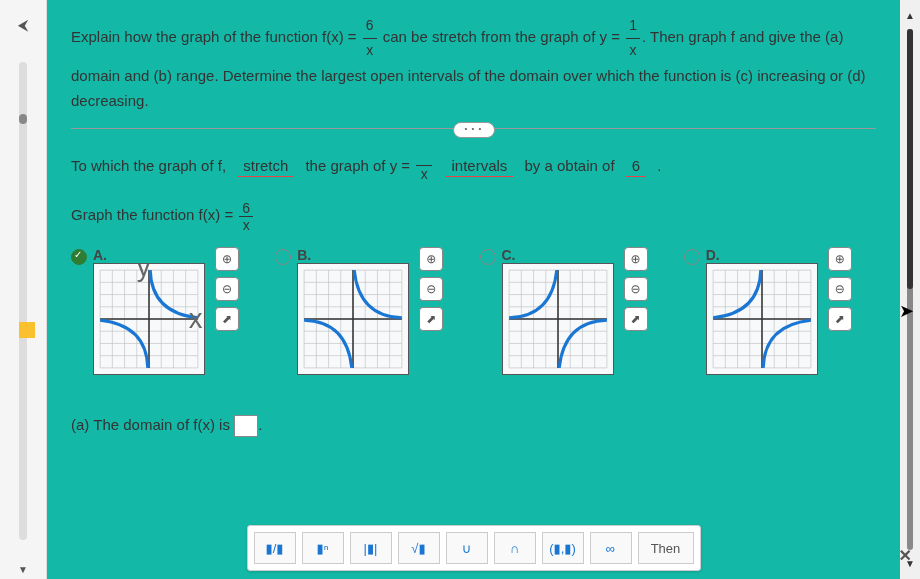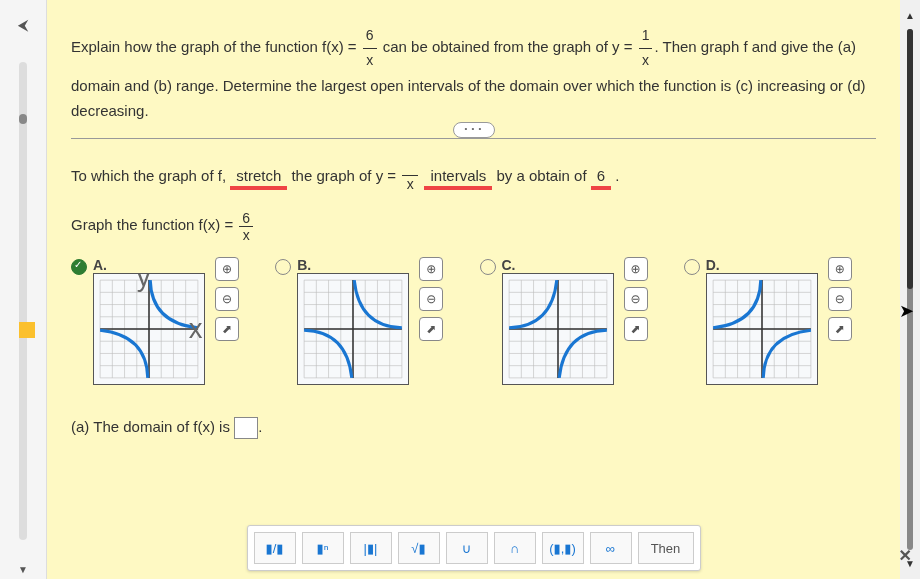--- a/index.html
+++ b/index.html
@@ -2,44 +2,44 @@
 <html><head>
 <meta charset="utf-8">
 <style>
 body{margin:0;font-family:Arial,sans-serif;font-size:15px;color:#333;background:#e8e8e8;width:920px;height:579px;overflow:hidden;position:relative}
 .container{display:flex;height:100%}
 .nav{width:46px;background:#f5f5f5;display:flex;flex-direction:column;align-items:center;padding-top:8px;border-right:1px solid #ddd}
 .nav-btn{padding:8px;cursor:pointer;color:#555}
 .scroll-track{position:relative;flex:1;width:8px;background:#ddd;border-radius:4px;margin:20px auto}
 .scroll-thumb-top{position:absolute;top:52px;width:8px;height:10px;background:#888;border-radius:4px;left:0}
 .tick{margin:0 auto;width:16px;height:16px;background:#fbc02d;margin-top:260px}
-.main{flex:1;background:#fef9c3;padding:24px 24px 10px 24px;position:relative;overflow:hidden}
+.main{flex:1;background:#14b8a6;padding:14px 24px 10px 24px;position:relative;overflow:hidden}
 .right-scroll{width:20px;background:#f0f0f0;display:flex;flex-direction:column;align-items:center;padding:10px 0;position:relative}
 .right-scroll .arrow{font-size:10px;color:#333;cursor:pointer}
 .right-scroll .bar{flex:1;width:6px;background:#888;margin:8px 0;border-radius:3px;position:relative}
 .right-scroll .bar-top{position:absolute;top:0;width:6px;height:260px;background:#333;border-radius:3px}
 .question{line-height:1.7}
 .frac{display:inline-block;text-align:center;vertical-align:middle;font-size:14px;margin:0 2px}
 .frac .n{display:block;border-bottom:1px solid #333;padding:0 3px}
 .frac .d{display:block;padding:0 3px}
 hr{border:none;border-top:1px solid #999;margin:14px 0}
 .more-pill{position:absolute;left:50%;top:122px;transform:translateX(-50%);background:#fff;border:1px solid #999;border-radius:10px;width:40px;height:14px;text-align:center;font-size:8px;color:#666;line-height:12px;letter-spacing:1px;cursor:pointer}
 .answer-line{margin:24px 0 18px 0}
-.under{border-bottom:4px solid #ef4444;padding:0 6px 2px 6px;margin:0 0}
+.under{border-bottom:1px solid #ef4444;padding:0 6px 2px 6px;margin:0 7px}
 .choices{display:flex;gap:12px;margin-top:14px}
 .choice{flex:1;display:flex;align-items:flex-start;gap:6px}
 .radio{width:14px;height:14px;border:1px solid #888;border-radius:50%;margin-top:2px;flex-shrink:0}
 .radio.sel{background:#2e7d32;border-color:#2e7d32;position:relative}
 .radio.sel::after{content:"✓";color:#fff;font-size:10px;position:absolute;top:-1px;left:2px}
 .graph-box{position:relative}
 .graph{width:110px;height:110px;border:1px solid #555;background:#f7f9fb}
 .graph svg{display:block}
 .icons{display:flex;flex-direction:column;gap:6px;margin-left:4px}
 .ibtn{width:22px;height:22px;border:1px solid #888;border-radius:4px;display:flex;align-items:center;justify-content:center;font-size:12px;color:#555;cursor:pointer;background:#fff}
-.domain-line{margin-top:32px;font-size:15px}
+.domain-line{margin-top:40px;font-size:15px}
 .input-box{display:inline-block;width:22px;height:20px;border:1px solid #888;vertical-align:middle;background:#fff}
 .toolbar{position:absolute;bottom:8px;left:50%;transform:translateX(-50%);display:flex;gap:6px;background:#fff;padding:6px;border:1px solid #ccc;border-radius:3px;box-shadow:0 1px 3px rgba(0,0,0,.15)}
 .tbtn{width:40px;height:30px;border:1px solid #ccc;background:#f9f9f9;display:flex;align-items:center;justify-content:center;font-size:13px;color:#1976d2;cursor:pointer}
 .close-x{position:absolute;bottom:14px;right:8px;font-size:16px;font-weight:bold;color:#555;cursor:pointer}
 .label{font-weight:bold;font-size:14px;color:#444}
 .glabel{font-size:9px;fill:#666}
 .cursor{position:absolute;right:6px;top:300px;font-size:18px;color:#000;pointer-events:none}
 </style>
 </head>
 <body>
@@ -51,21 +51,21 @@
       <div class="scroll-thumb-top"></div>
       <div class="tick"></div>
     </div>
     <div style="font-size:10px;color:#555;padding:4px">▼</div>
   </div>
 
   <div class="main">
     <div class="question">
       <span>Explain how the graph of the function f(x) =</span>
       <span class="frac"><span class="n">6</span><span class="d">x</span></span>
-      <span>can be obtained from the graph of y =</span>
+      <span>can be stretch from the graph of y =</span>
       <span class="frac"><span class="n">1</span><span class="d">x</span></span><span>. Then graph f and give the (a) domain and (b) range. Determine the largest open intervals of the domain over which the function is (c) increasing or (d) decreasing.</span>
     </div>
     <hr>
     <div class="more-pill">• • •</div>
 
     <div class="answer-line">
       <span>To which the graph of f,</span>
       <span class="under">stretch</span>
       <span>the graph of y =</span>
       <span class="frac"><span class="n" style="min-width:10px;height:12px"></span><span class="d">x</span></span>

